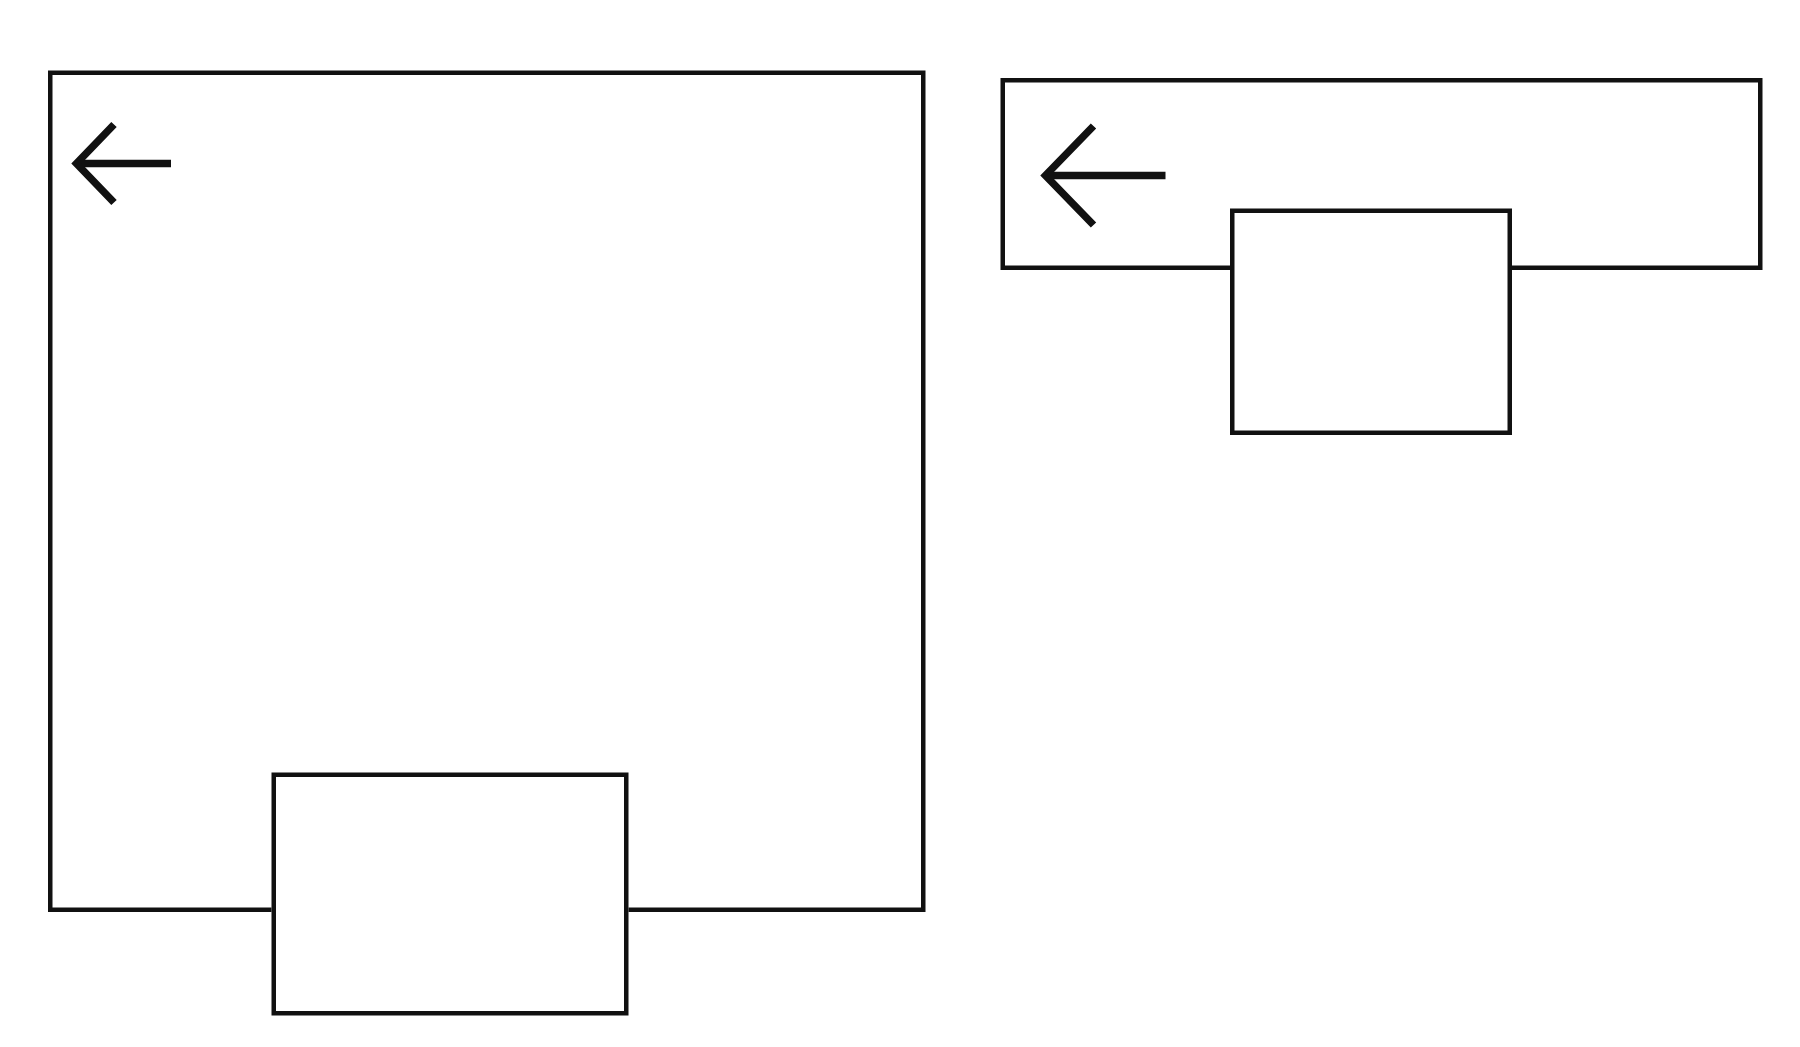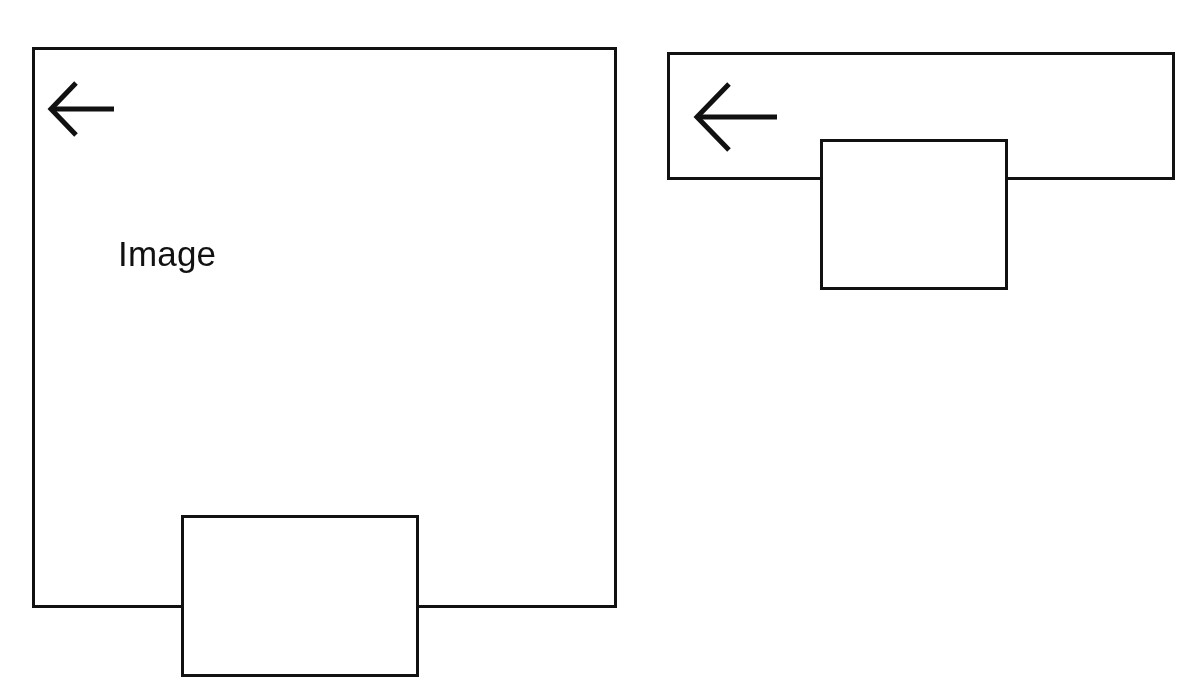--- a/index.html
+++ b/index.html
@@ -118,21 +118,20 @@
 
   <div class="frame" id="left-panel-frame"></div>
 
   <div id="left-back-arrow">
     <svg class="arrow-svg" viewBox="0 0 66 58" preserveAspectRatio="none">
       <path d="M 66 29 L 6 29"></path>
       <path d="M 28 3 L 3 29 L 28 55"></path>
     </svg>
   </div>
 
-  <div id="left-panel-label">Image</div>
 
   <div class="overlay-box" id="left-overlay-box"></div>
 
   <div class="frame" id="right-panel-frame"></div>
 
   <div id="right-back-arrow">
     <svg class="arrow-svg" viewBox="0 0 84 74" preserveAspectRatio="none">
       <path d="M 84 37 L 7 37"></path>
       <path d="M 36 4 L 4 37 L 36 70"></path>
     </svg>

